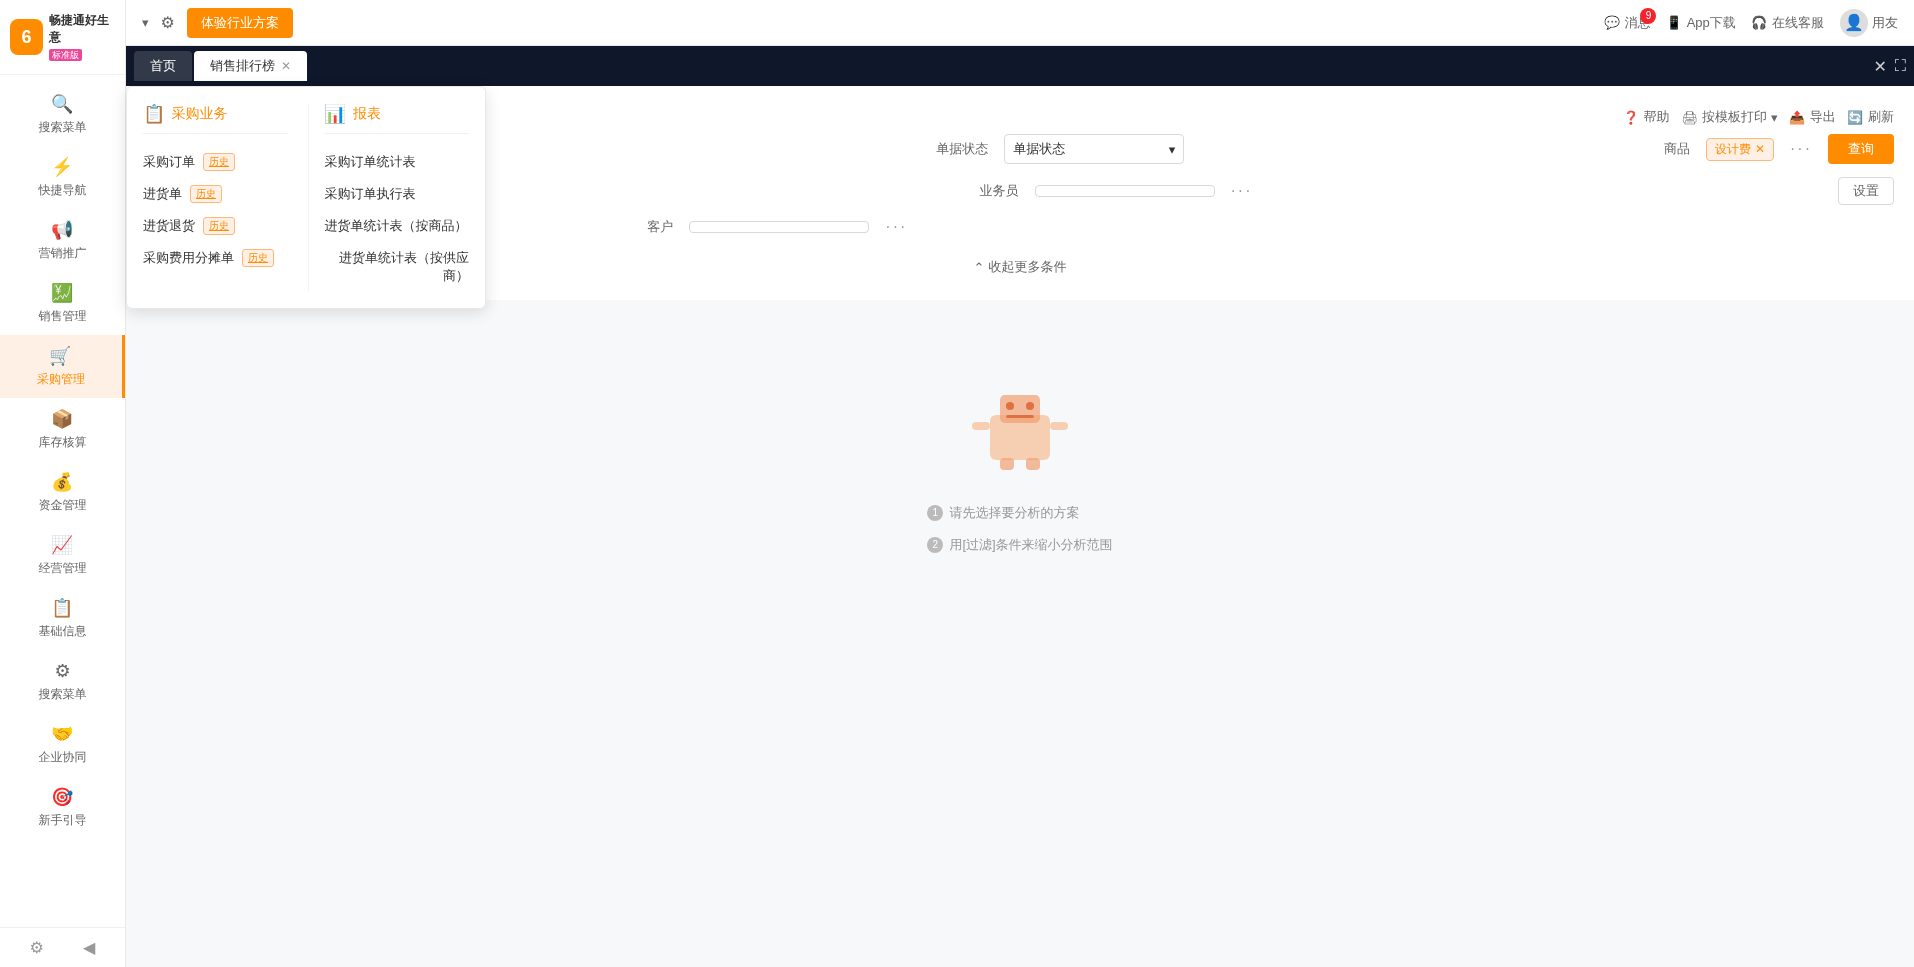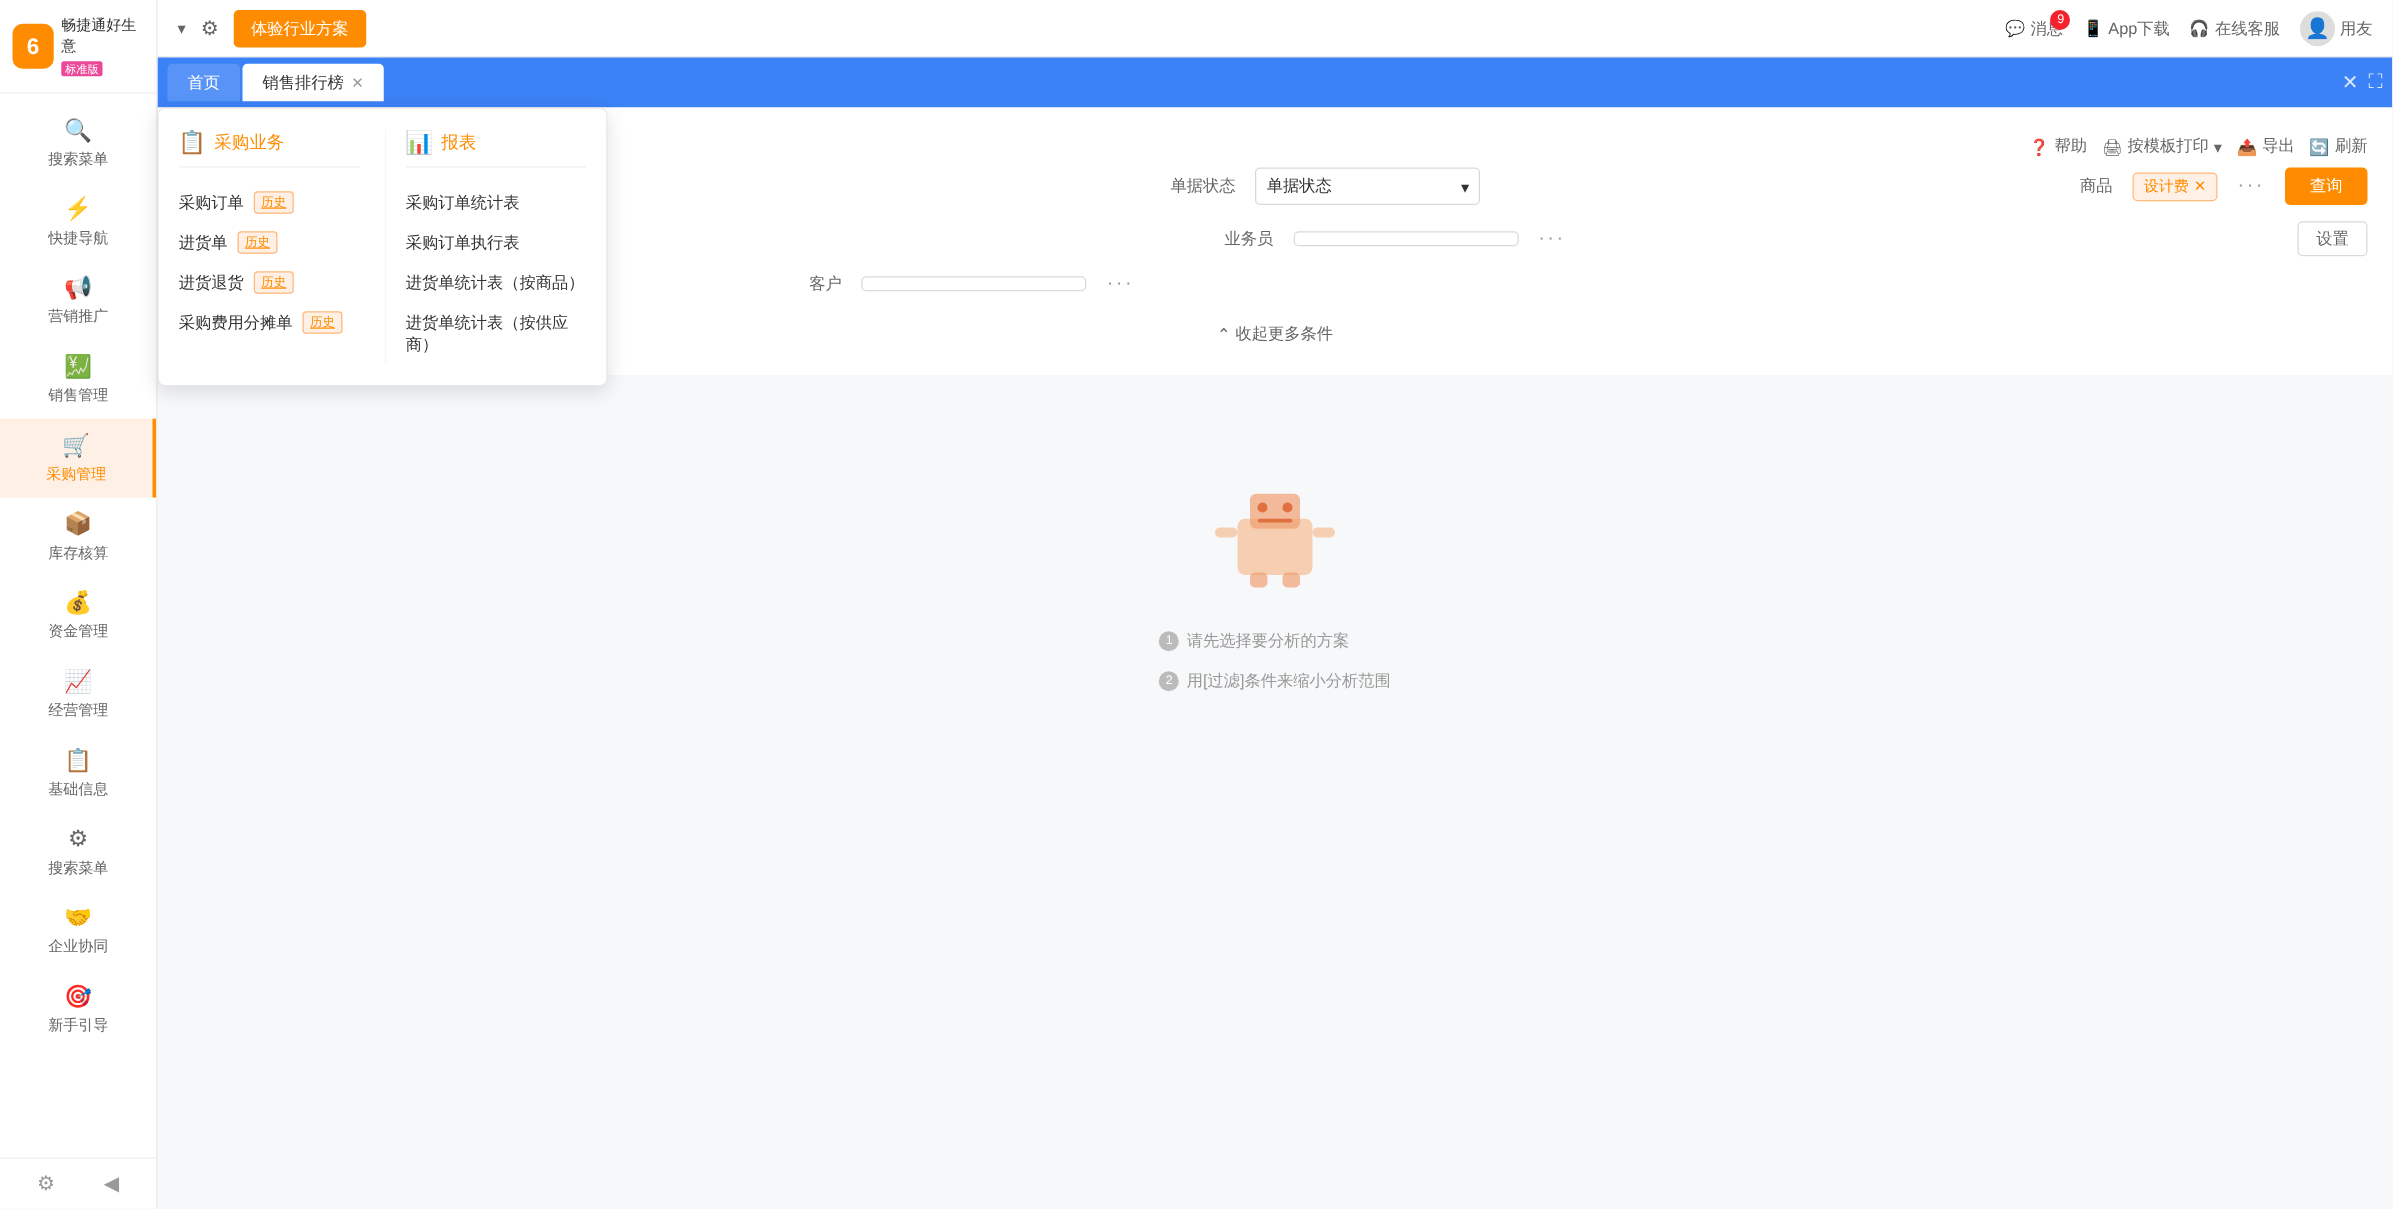--- a/index.html
+++ b/index.html
@@ -29,21 +29,21 @@
     .header-title { color: #333; font-size: 14px; font-weight: 500; flex: 1; }
     .header-dropdown { display: flex; align-items: center; gap: 4px; cursor: pointer; color: #666; }
     .header-settings { cursor: pointer; color: #666; font-size: 16px; }
     .header-solution-btn { background: #ff8c00; color: white; border: none; padding: 6px 14px; border-radius: 4px; cursor: pointer; font-size: 13px; }
     .header-actions { display: flex; align-items: center; gap: 16px; margin-left: auto; }
     .header-action-item { display: flex; align-items: center; gap: 4px; color: #666; cursor: pointer; font-size: 13px; position: relative; }
     .badge { background: #f5222d; color: white; border-radius: 50%; width: 16px; height: 16px; font-size: 10px; display: flex; align-items: center; justify-content: center; position: absolute; top: -6px; right: -6px; }
     .user-avatar { width: 28px; height: 28px; background: #ddd; border-radius: 50%; display: flex; align-items: center; justify-content: center; color: #999; font-size: 16px; }
 
     
-    .tab-bar { height: 40px; background: #3b82f6; display: flex; align-items: center; padding: 0 8px; gap: 2px; }
+    .tab-bar { height: 40px; background: #0f172a; display: flex; align-items: center; padding: 0 8px; gap: 2px; }
     .tab-item { padding: 6px 16px; color: rgba(255,255,255,0.8); cursor: pointer; font-size: 13px; border-radius: 4px 4px 0 0; display: flex; align-items: center; gap: 6px; }
     .tab-item.active { background: #fff; color: #333; }
     .tab-item.home { background: rgba(255,255,255,0.15); color: white; }
     .tab-close { font-size: 12px; color: #999; cursor: pointer; }
     .tab-bar-actions { margin-left: auto; display: flex; gap: 8px; }
     .tab-bar-action { color: rgba(255,255,255,0.8); cursor: pointer; font-size: 16px; }
 
     
     .content-area { flex: 1; overflow-y: auto; background: #f7f8fa; position: relative; }
     .filter-row { display: flex; align-items: center; gap: 16px; margin-bottom: 12px; flex-wrap: wrap; }
@@ -63,41 +63,41 @@
     .empty-illustration { width: 100px; height: 100px; position: relative; margin-bottom: 20px; }
     .empty-text { color: #999; font-size: 13px; line-height: 2; text-align: left; }
     .empty-text-item { display: flex; align-items: center; gap: 6px; }
     .empty-dot { width: 16px; height: 16px; background: #bbb; border-radius: 50%; display: flex; align-items: center; justify-content: center; color: white; font-size: 10px; }
 
     
     .dropdown-menu { position: absolute; top: 86px; left: 126px; background: white; border: 1px solid #e8e8e8; border-radius: 6px; box-shadow: 0 4px 16px rgba(0,0,0,0.12); z-index: 1000; width: 360px; padding: 16px; display: flex; gap: 20px; }
     .dropdown-col { flex: 1; }
     .dropdown-col-title { display: flex; align-items: center; gap: 6px; font-size: 14px; font-weight: 500; color: #ff8c00; margin-bottom: 12px; padding-bottom: 8px; border-bottom: 1px solid #f0f0f0; }
     .dropdown-col-title .col-icon { font-size: 18px; color: #ff8c00; }
-    .dropdown-item { display: flex; align-items: center; gap: 8px; padding: 7px 0; color: #333; cursor: pointer; font-size: 13px; }
+    .dropdown-item { display: flex; align-items: center; gap: 8px; padding: 7px 0; color: #333; cursor: pointer; font-size: 13px; text-align: right; }
     .history-badge { background: #fff0e6; border: 1px solid #ffb87a; color: #ff8c00; font-size: 10px; padding: 1px 5px; border-radius: 3px; text-decoration: underline; }
 
     
     .date-range { display: flex; align-items: center; gap: 6px; border: 1px solid #d9d9d9; border-radius: 4px; padding: 4px 8px; font-size: 13px; cursor: pointer; }
 
     .main-filter-area { background: #fff; padding: 14px 20px 0; }
     .filter-rows-wrapper { padding-bottom: 10px; }
   </style>
 </head>
 <body>
 
 <div class="app-layout">
 
   <div class="sidebar">
     <div class="sidebar-logo">
       <div class="logo-icon">
         <span style="font-size:18px;">6</span>
       </div>
       <div>
-        <div style="font-size:12px;color:#333;font-weight:400;">畅捷通好生意</div>
+        <div style="font-size:12px;color:#333;font-weight:700;">畅捷通好生意</div>
         <div>
           <span class="logo-badge">标准版</span>
         </div>
       </div>
     </div>
     <div class="sidebar-nav">
 
       <div class="nav-item">
         <span class="nav-icon">🔍</span>
         <span class="nav-label">搜索菜单</span>

